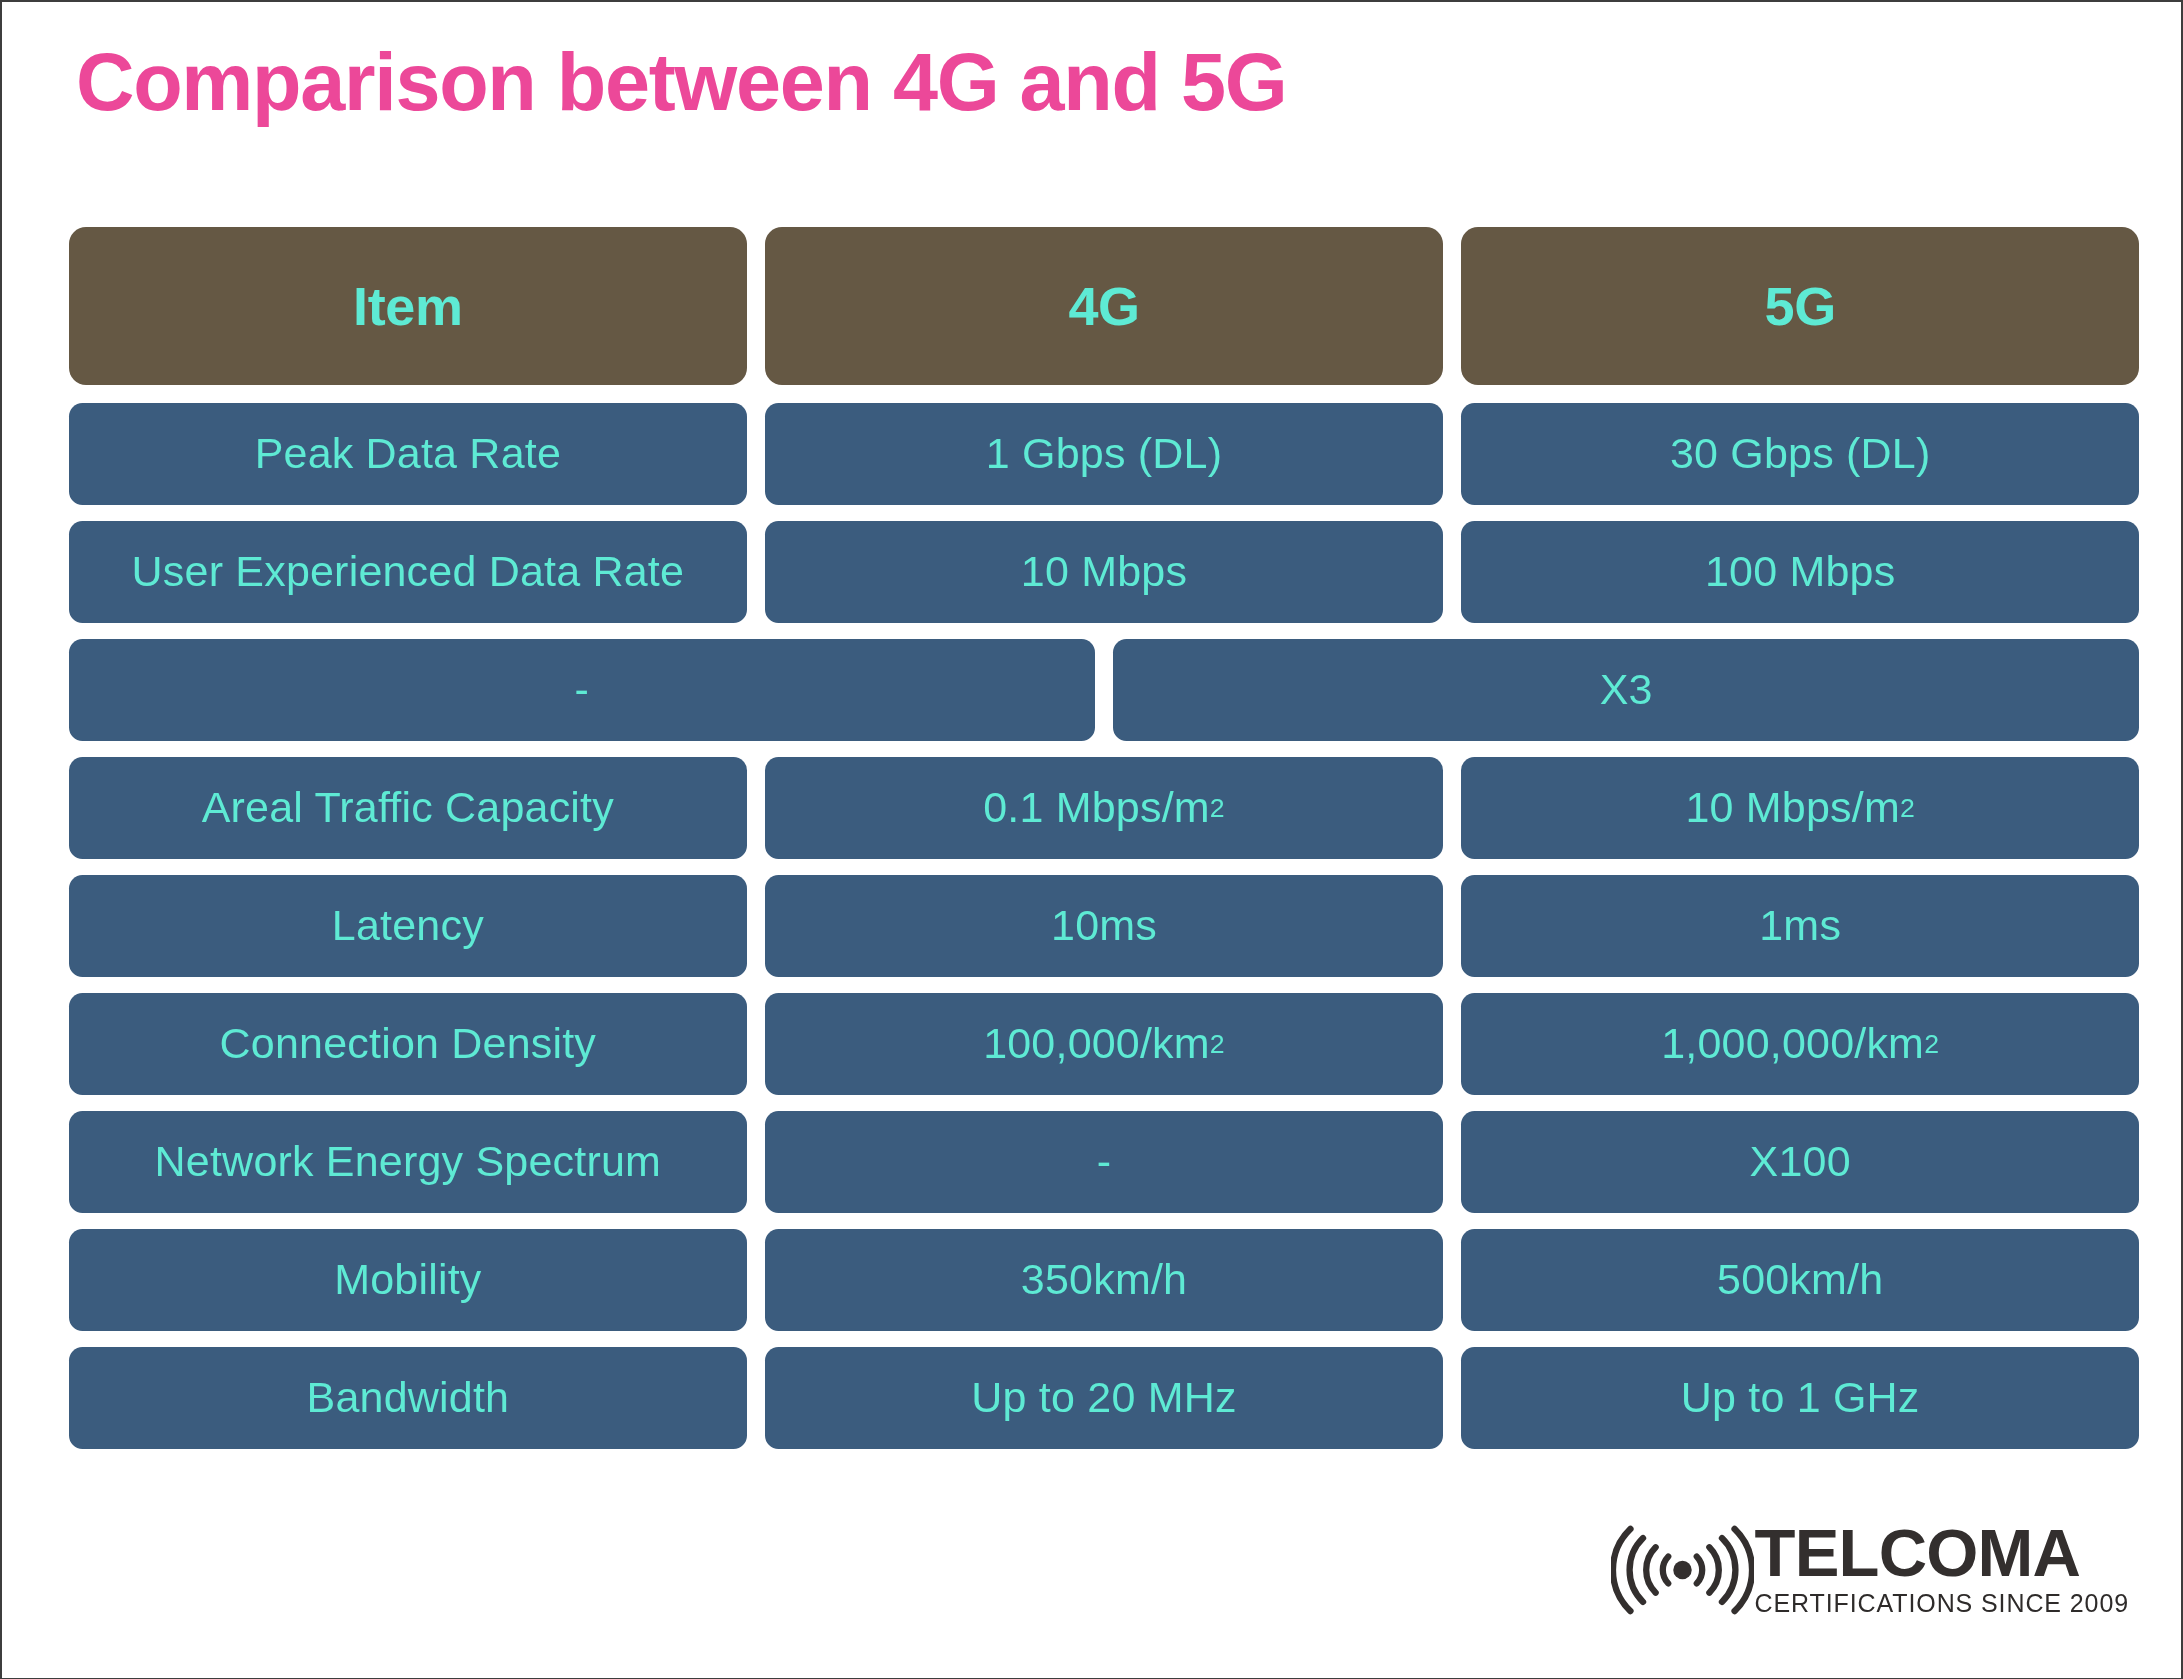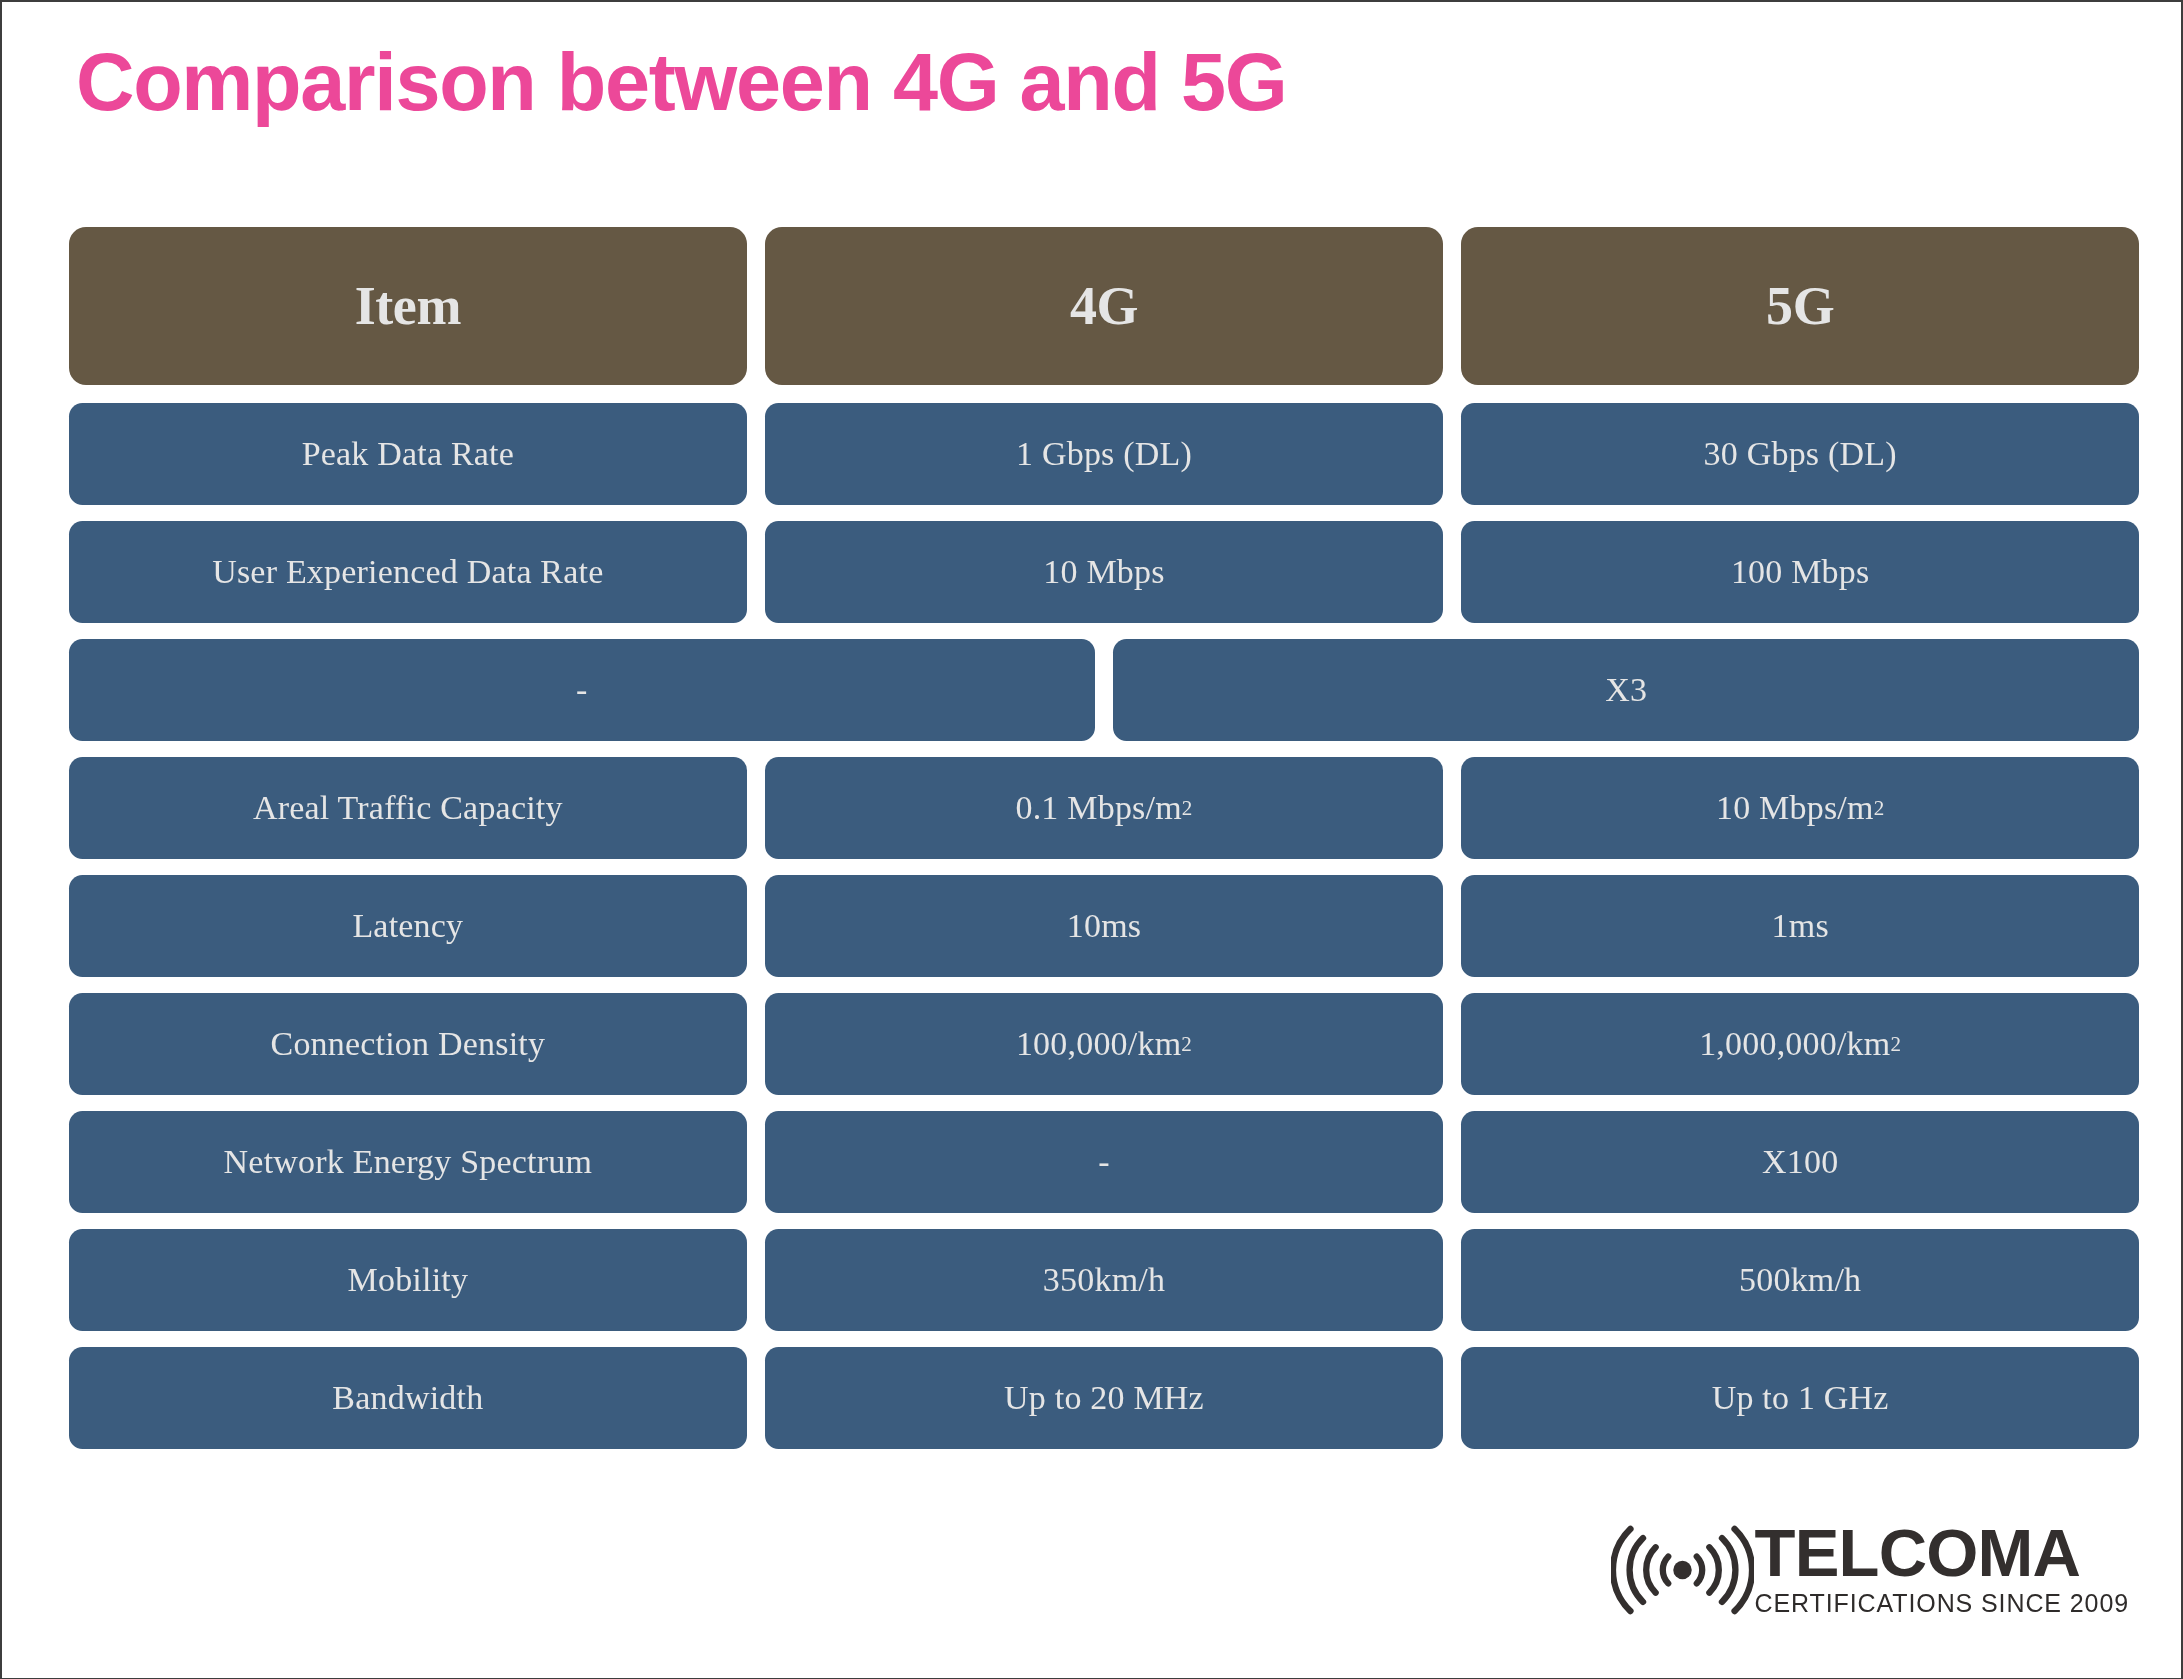--- a/index.html
+++ b/index.html
@@ -51,39 +51,38 @@
   }
 
   .table-row.header-row { margin-bottom: 17.6px; }
 
   .cell {
     flex: 1 1 0;
     display: flex;
     align-items: center;
     justify-content: center;
     text-align: center;
-    color: #e5e5e5;
+    color: #5eead4;
     border-radius: 13.4px;
     padding: 0 15px;
-    font-family: Liberation Serif, serif;
   }
 
   .cell.header-cell {
     background: #655844;
     height: 158px;
     font-size: 54px;
     font-weight: 700;
     letter-spacing: -0.4px;
     border-radius: 17px;
   }
 
   .cell.body-cell {
     background: #3b5c7e;
     height: 102px;
-    font-size: 34px;
+    font-size: 43px;
     font-weight: 400;
     letter-spacing: 0.2px;
   }
 
   .cell .sup {
     font-size: 0.62em;
     vertical-align: super;
     line-height: 0;
   }
 

